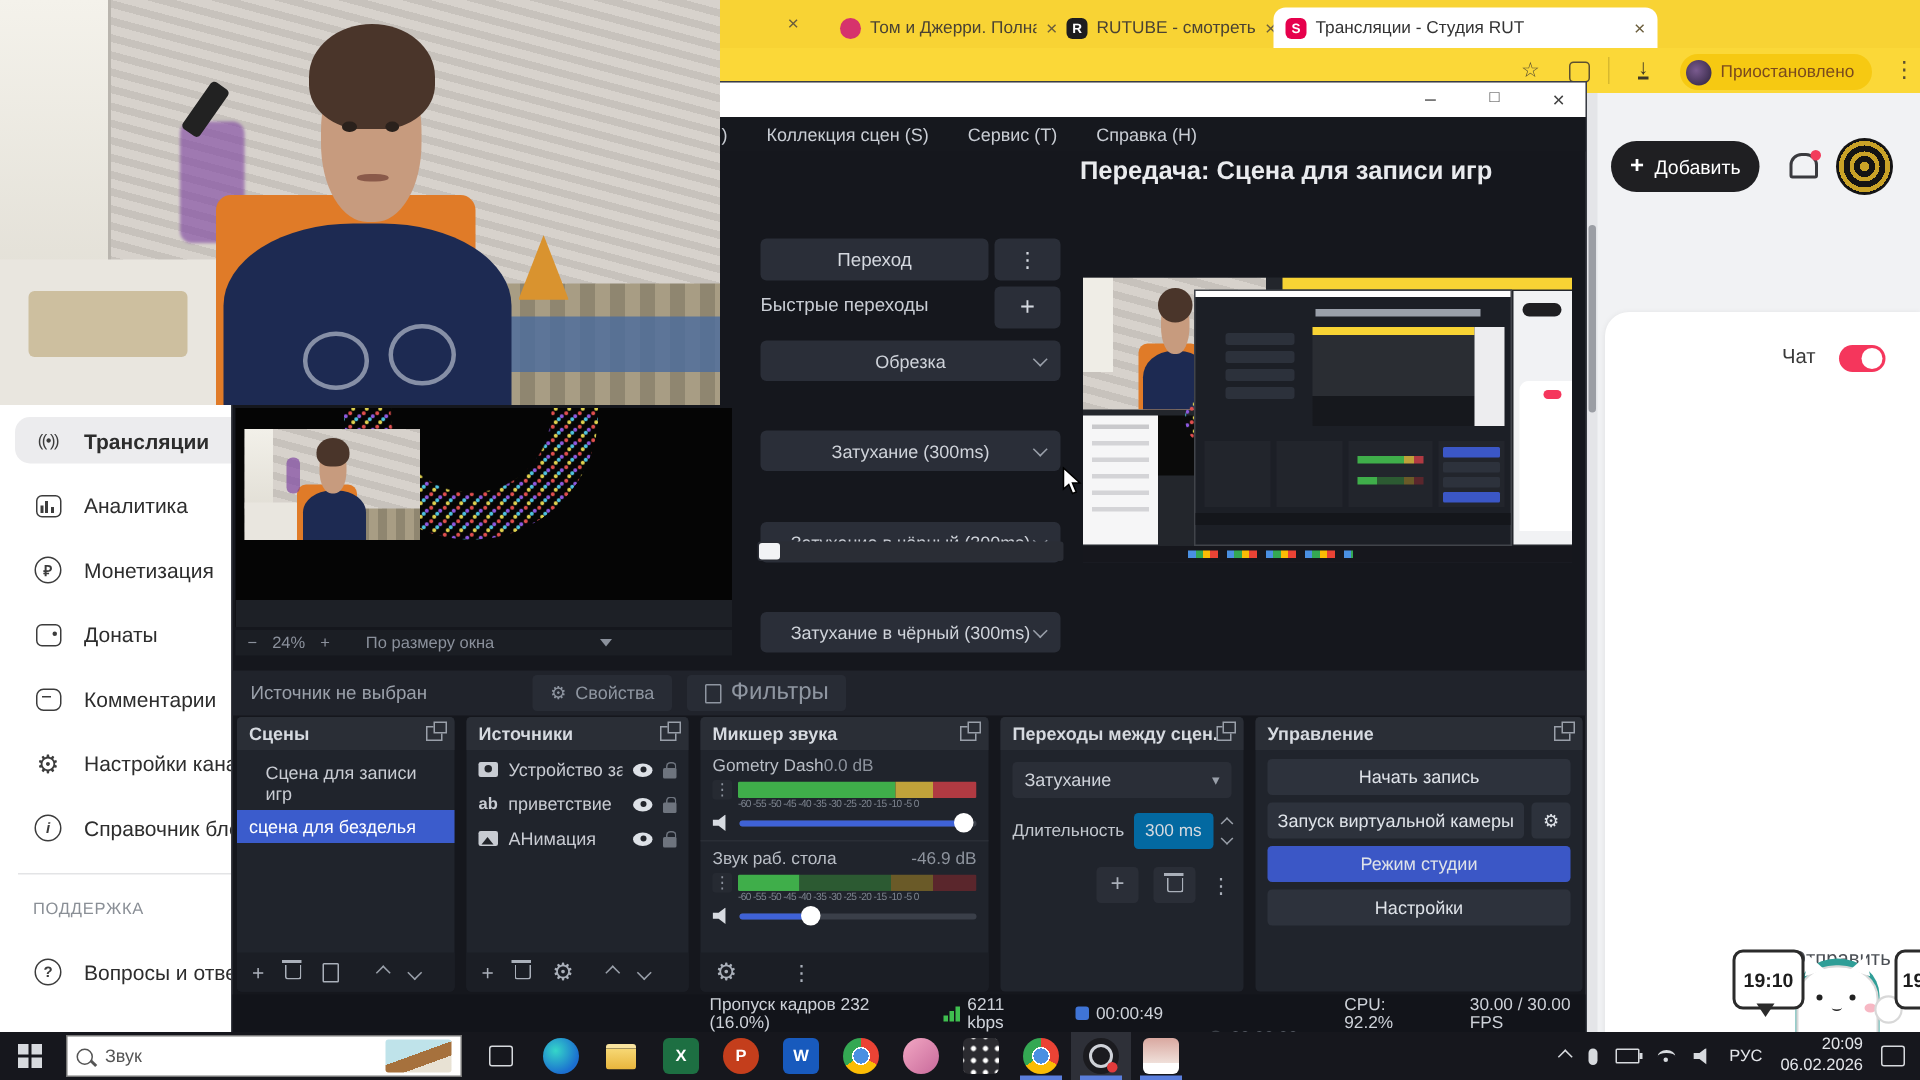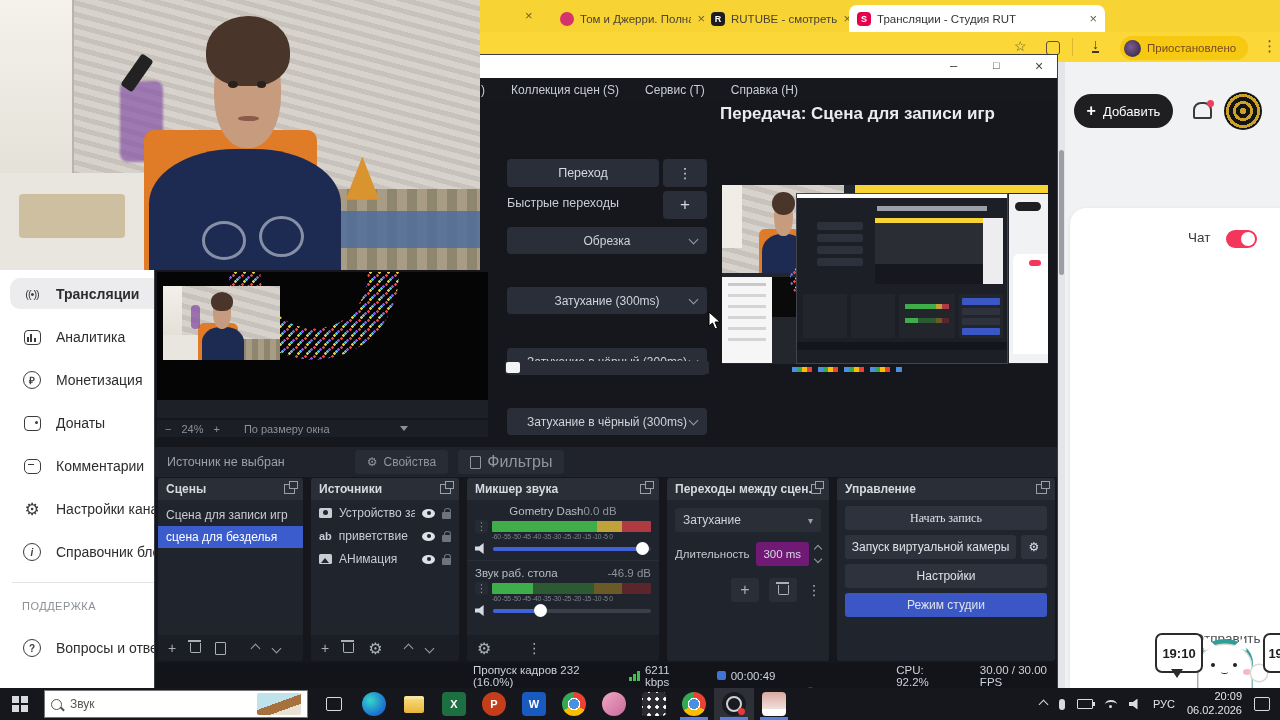--- a/index.html
+++ b/index.html
@@ -337,21 +337,21 @@
           <span>Фильтры</span>
       </span>
     </div>
 
     <div class="panel" style="left:3px;width:145px;">
       <div class="phead">
           <span>Сцены</span>
           <span class="float-ico"></span>
         </div>
       <div style="padding:4px 0;font-size:12px;color:#c9ccd3;">
-        <div style="padding:4px 8px;">Сцена для записи игр</div>
+        <div style="padding:4px 19px;">Сцена для записи игр</div>
         <div style="padding:4px 8px;background:#3b5ccc;color:#fff;">сцена для безделья</div>
       </div>
       <div class="ptool">
         <span class="tool-ico">+</span>
         <span class="trash"></span>
         <span style="width:9px;height:11px;border:1.3px solid #aab0ba;border-radius:1px;"></span>
         <span class="chev chev-up" style="margin-left:12px;"></span>
         <span class="chev"></span>
       </div>
     </div>
@@ -394,21 +394,21 @@
       </div>
     </div>
 
     <div class="panel" style="left:312px;width:192px;">
       <div class="phead">
           <span>Микшер звука</span>
           <span class="float-ico"></span>
         </div>
 
       <div style="padding:5px 8px 0;">
-        <div class="flex" style="justify-content:center;font-size:11.5px;">
+        <div class="flex" style="justify-content:flex-start;font-size:11.5px;">
           <span style="color:#b9bec6;">Gometry Dash</span>
           <span style="color:#8d939d;">0.0 dB</span>
         </div>
         <div class="flex" style="gap:4px;margin-top:3px;height:13px;">
           <span class="grip">⋮</span>
           <div class="meter" style="flex:1;">
             <span style="width:66%;background:#3fae4a;"></span>
               <span style="width:16%;background:#c0a23a;"></span>
               <span style="width:18%;background:#b03a42;"></span>
           </div>
@@ -457,48 +457,48 @@
       <div class="phead">
           <span style="overflow:hidden;white-space:nowrap;">Переходы между сцен...</span>
           <span class="float-ico"></span>
         </div>
       <div class="flex" style="margin:8px 8px 0;height:24px;background:#2a2e37;border-radius:3px;padding:0 8px;font-size:12px;color:#cfd3da;justify-content:space-between;">
         <span>Затухание</span>
         <span style="color:#9aa0aa;font-size:10px;">▾</span>
       </div>
       <div class="flex" style="margin:10px 8px 0;font-size:11.5px;color:#c3c8cf;gap:6px;">
         <span>Длительность</span>
-        <span class="flex" style="flex:1;height:24px;background:#701a75;border-radius:3px;justify-content:center;color:#d5d9df;">300 ms</span>
+        <span class="flex" style="flex:1;height:24px;background:#0369a1;border-radius:3px;justify-content:center;color:#d5d9df;">300 ms</span>
         <span style="display:flex;flex-direction:column;gap:4px;">
           <span class="chev chev-up" style="width:5px;height:5px;"></span>
             <span class="chev" style="width:5px;height:5px;"></span>
         </span>
       </div>
       <div class="flex" style="margin:12px 8px 0;justify-content:flex-end;gap:10px;color:#aab0ba;">
         <span class="flex" style="width:28px;height:24px;background:#2a2e37;border-radius:3px;justify-content:center;font-size:16px;">+</span>
         <span class="flex" style="width:28px;height:24px;background:#2a2e37;border-radius:3px;justify-content:center;">
             <span class="trash"></span>
           </span>
         <span class="tool-ico">⋮</span>
       </div>
     </div>
 
     <div class="panel" style="left:682px;width:218px;">
       <div class="phead">
           <span>Управление</span>
           <span class="float-ico"></span>
         </div>
       <div style="display:flex;flex-direction:column;gap:5px;padding:6px 8px;">
-        <div class="cbtn" style="height:24px;font-family:Liberation Serif, serif;">Начать запись</div>
+        <div class="cbtn" style="height:24px;">Начать запись</div>
         <div class="flex" style="gap:5px;">
           <div class="cbtn" style="height:24px;flex:1;">Запуск виртуальной камеры</div>
           <div class="cbtn" style="height:24px;width:26px;">⚙</div>
         </div>
+        <div class="cbtn blue" style="height:24px;">Режим студии</div>
         <div class="cbtn" style="height:24px;">Настройки</div>
-        <div class="cbtn blue" style="height:24px;">Режим студии</div>
       </div>
     </div>
 
     <div class="abs flex" style="left:0;top:608px;width:902px;height:25px;background:#12141a;font-size:11.5px;color:#ced2d9;gap:31px;padding-left:318px;box-sizing:border-box;">
       <span>Пропуск кадров 232 (16.0%)</span>
       <span class="flex" style="gap:5px;">
         <span style="display:flex;align-items:flex-end;gap:1px;">
           <span style="width:3px;height:4px;background:#3fbf4f;"></span>
             <span style="width:3px;height:7px;background:#3fbf4f;"></span>
             <span style="width:3px;height:10px;background:#3fbf4f;"></span>

